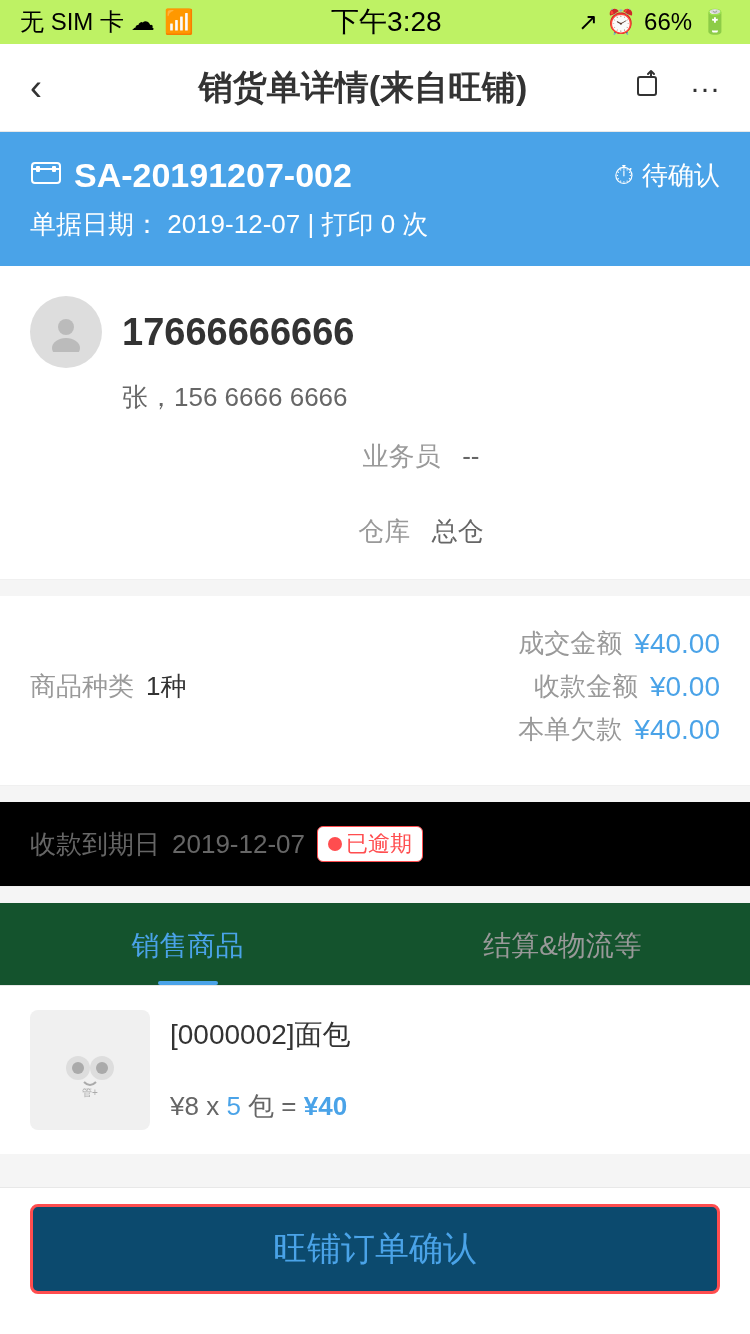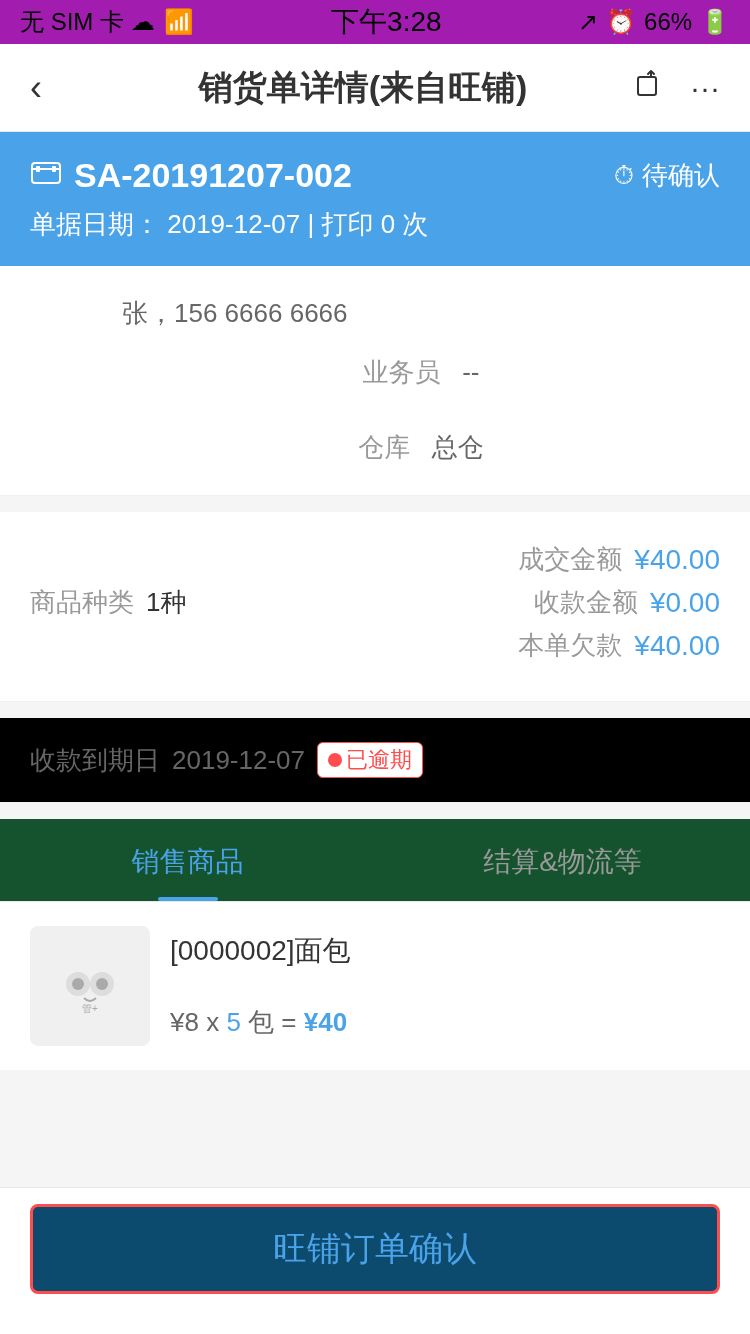--- a/index.html
+++ b/index.html
@@ -10,21 +10,21 @@
       font-family: -apple-system, 'PingFang SC', 'Helvetica Neue', Arial, sans-serif;
       background: #f5f5f5;
       font-size: 28px;
       color: #333;
     }
 
     
     .status-bar {
       width: 100%;
       height: 44px;
-      background: #a21caf;
+      background: #bef264;
       display: flex;
       align-items: center;
       justify-content: space-between;
       padding: 0 20px;
       font-size: 24px;
       color: #000;
     }
     .status-bar-left {
       display: flex;
       align-items: center;
@@ -393,20 +393,29 @@
     </div>
   </div>
   <div class="order-date">
     <span>单据日期：</span>
     <span>2019-12-07</span>
     <span>| 打印 0 次</span>
   </div>
 </div>
 
 <div class="customer-card">
+  <div class="customer-top">
+    <div class="customer-avatar">
+      <svg width="40" height="40" viewBox="0 0 40 40" fill="none">
+        <circle cx="20" cy="15" r="8" fill="#bbb"></circle>
+        <ellipse cx="20" cy="36" rx="14" ry="10" fill="#bbb"></ellipse>
+      </svg>
+    </div>
+    <div class="customer-phone">17666666666</div>
+  </div>
   <div class="customer-name">张，156 6666 6666</div>
   <div class="customer-info-row">
     <span>
       <span class="info-label">业务员</span>
       &nbsp;
       <span>--</span>
     </span>
     <span>
       <span class="info-label">仓库</span>
       &nbsp;

